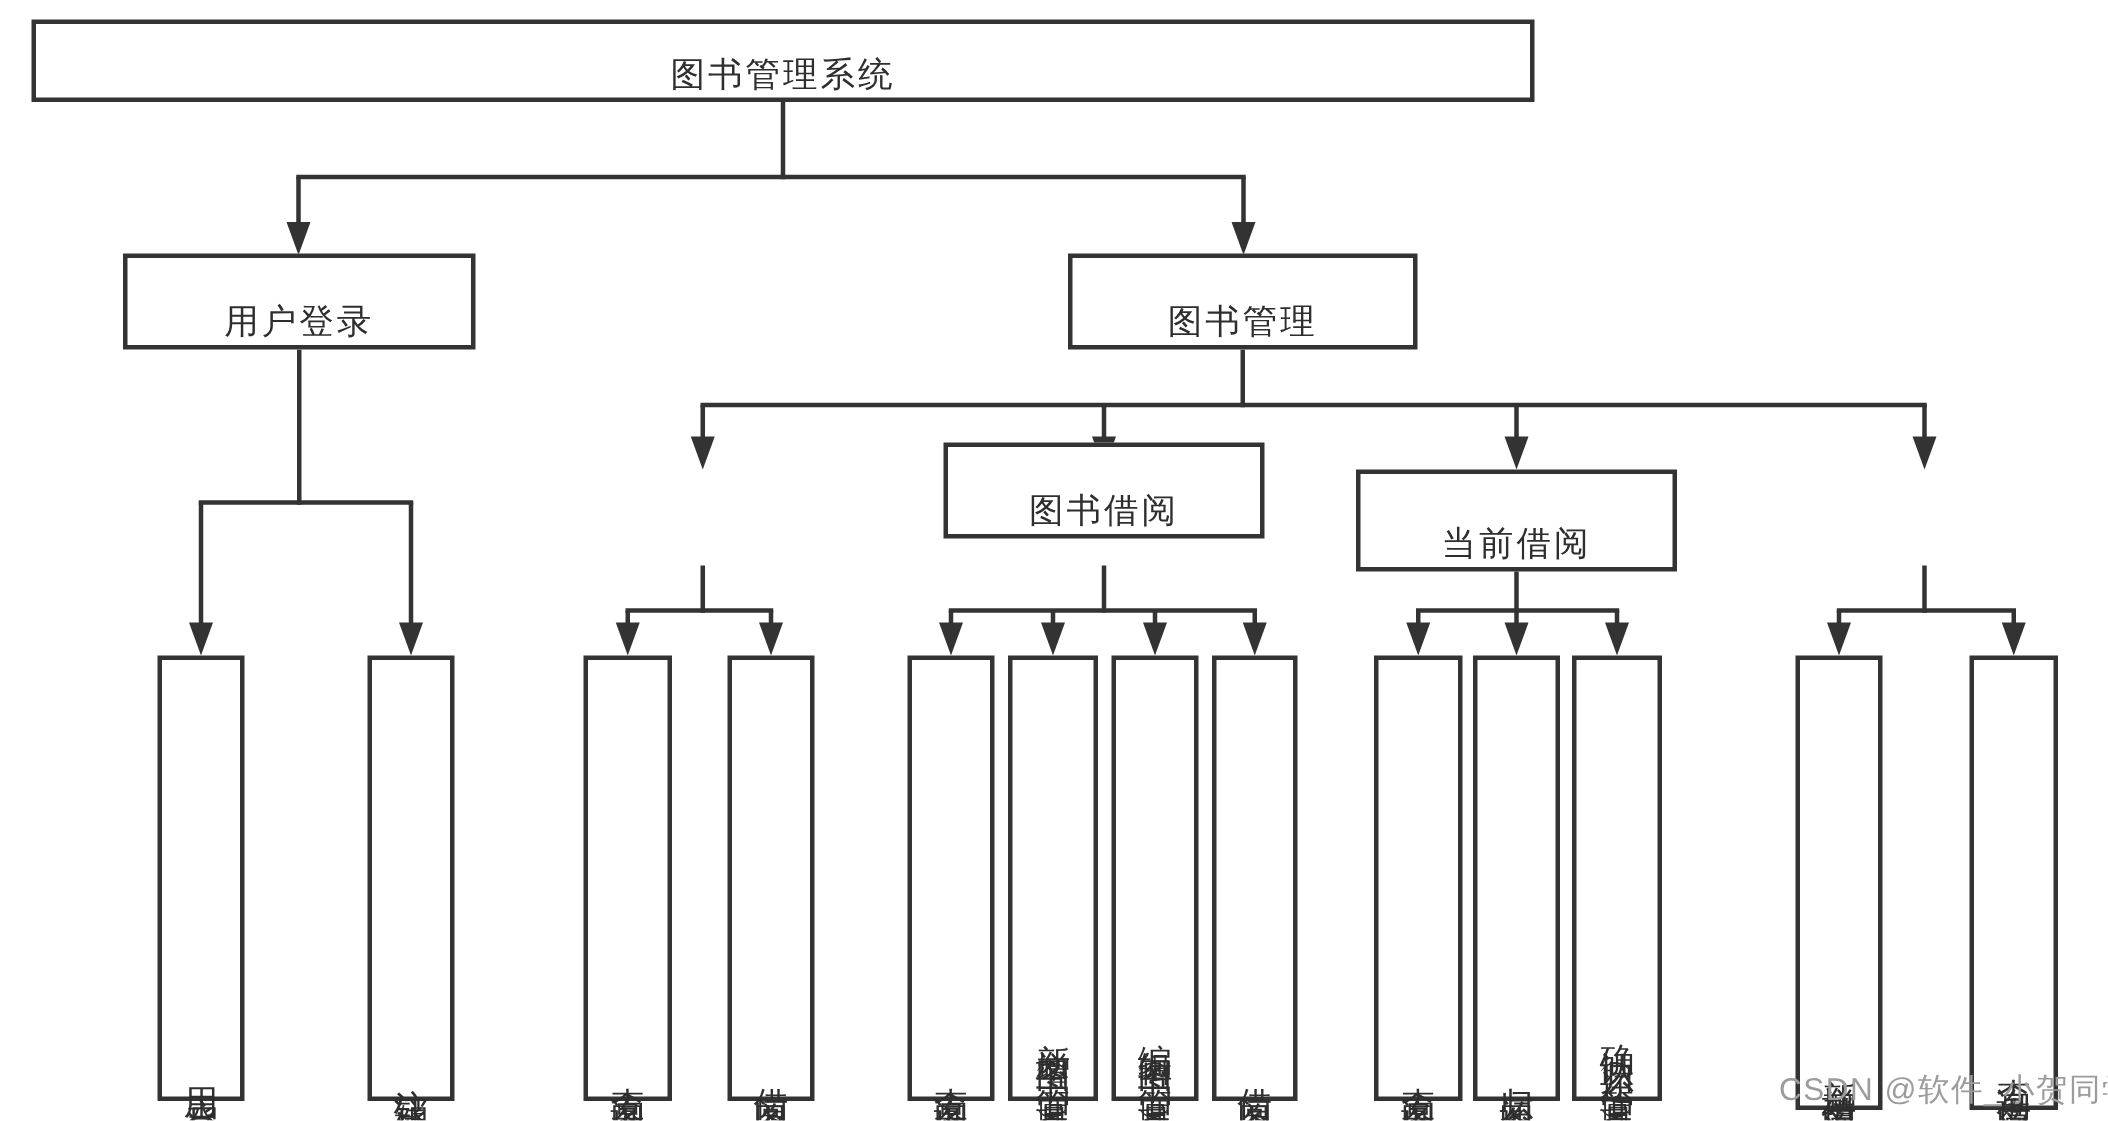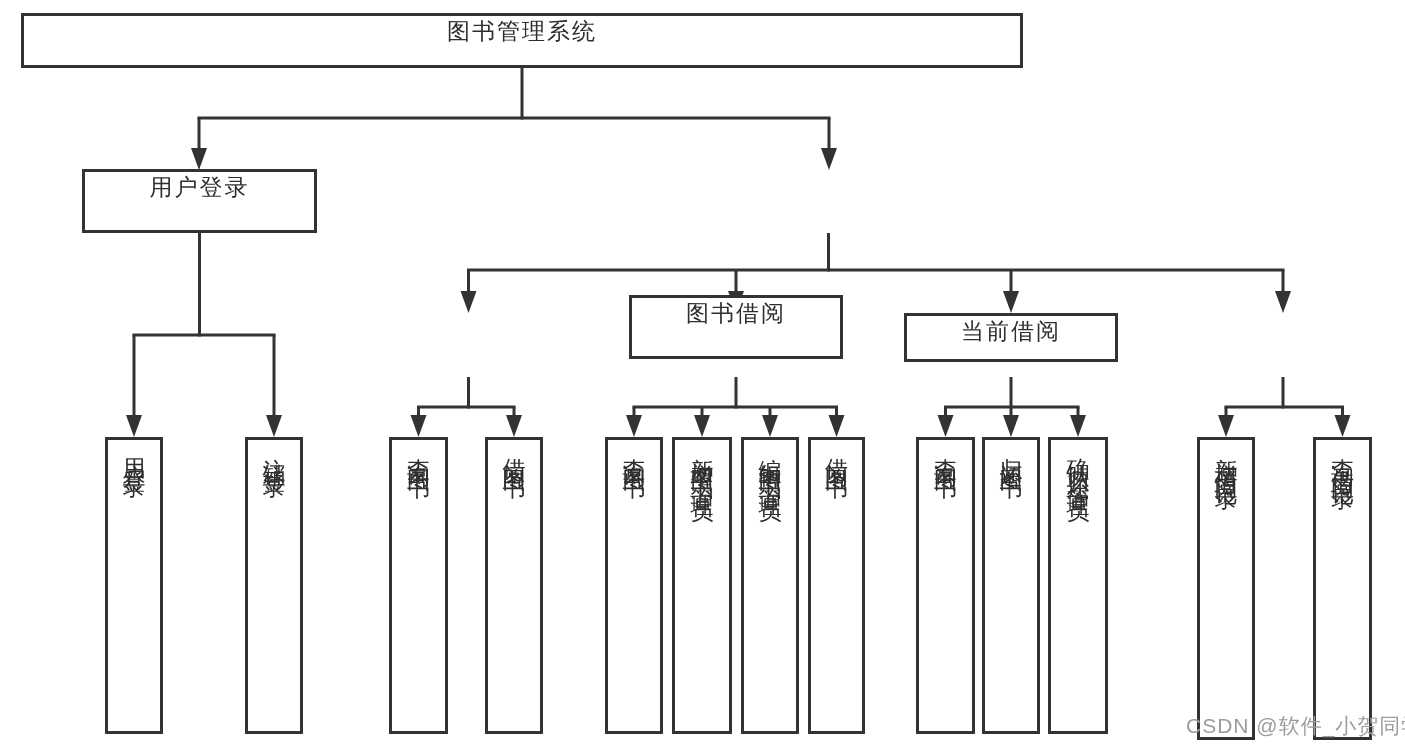--- a/index.html
+++ b/index.html
@@ -16,21 +16,21 @@
   .wires {
     position: absolute;
     left: 0; top: 0;
     z-index: 0;
   }
   .node {
     position: absolute;
     background: #ffffff;
     border: 3px solid #333333;
     display: flex;
-    align-items: flex-start;
+    align-items: flex-end;
     justify-content: center;
     z-index: 1;
   }
   .hnode .label {
     font-size: 23px;
     letter-spacing: 2px;
     white-space: nowrap;
   }
   .vnode .label {
     writing-mode: vertical-rl;
@@ -121,25 +121,28 @@
     </g>
   </svg>
 
   <div class="node hnode" style="left:21px;top:13px;width:1002px;height:55px">
     <span class="label">图书管理系统</span>
   </div>
 
   <div class="node hnode" style="left:82px;top:169px;width:235px;height:64px">
     <span class="label">用户登录</span>
   </div>
+  <div class="node hnode" style="left:712px;top:169px;width:233px;height:64px">
+    <span class="label">图书管理</span>
+  </div>
 
   <div class="node hnode" style="left:629px;top:295px;width:214px;height:64px">
     <span class="label">图书借阅</span>
   </div>
-  <div class="node hnode" style="left:904px;top:313px;width:214px;height:49px">
+  <div class="node hnode" style="left:904px;top:313px;width:214px;height:68px">
     <span class="label">当前借阅</span>
   </div>
 
   <div class="node vnode" style="left:105px;top:437px;width:58px;height:297px">
     <span class="label">用户登录</span>
   </div>
   <div class="node vnode" style="left:245px;top:437px;width:58px;height:297px">
     <span class="label">注销登录</span>
   </div>
 

